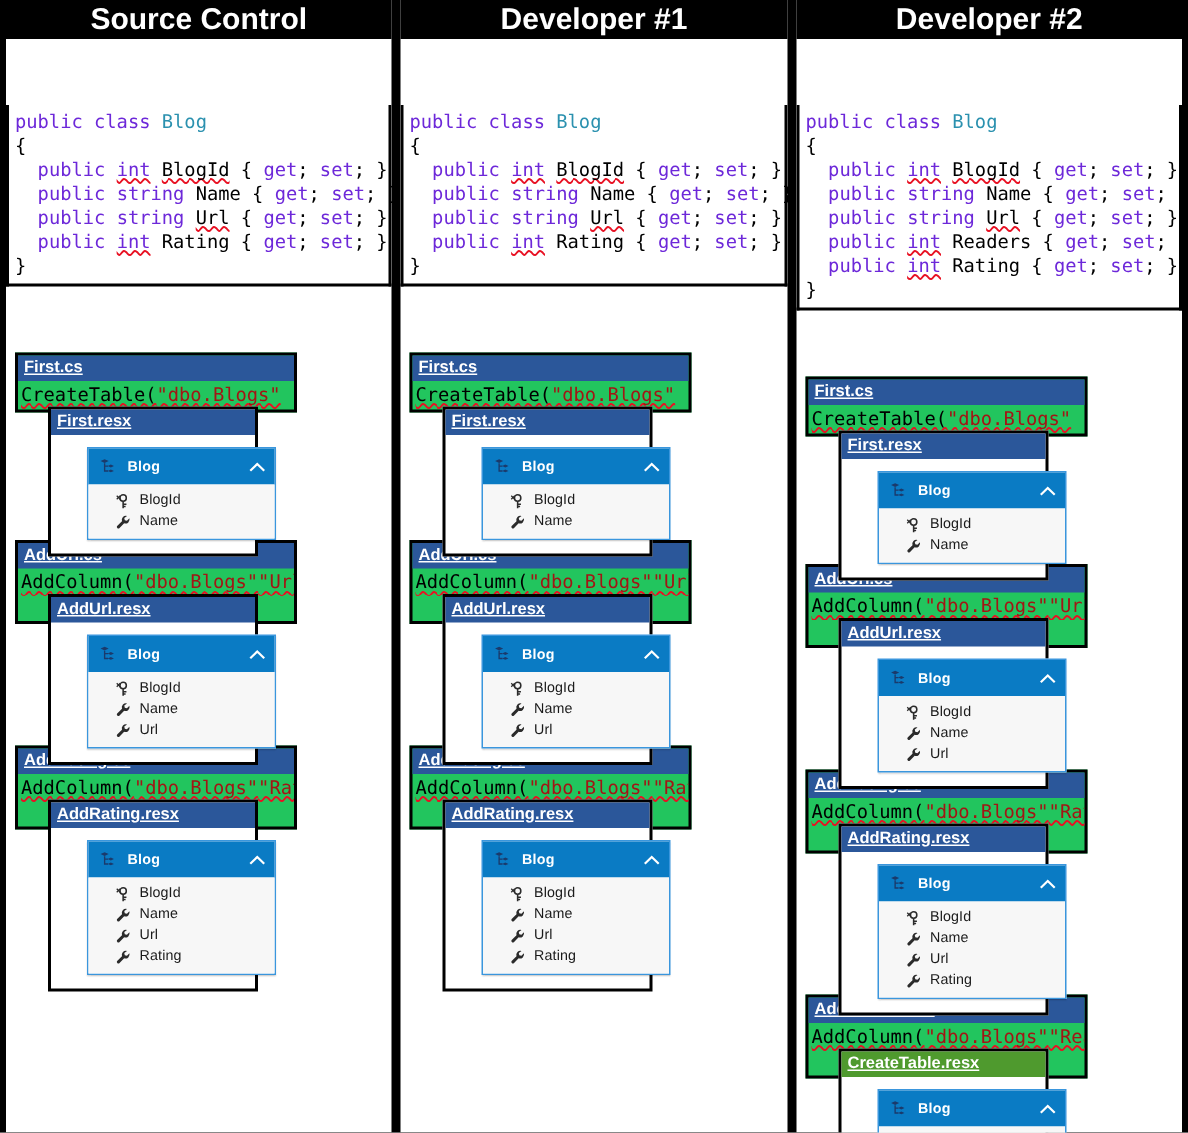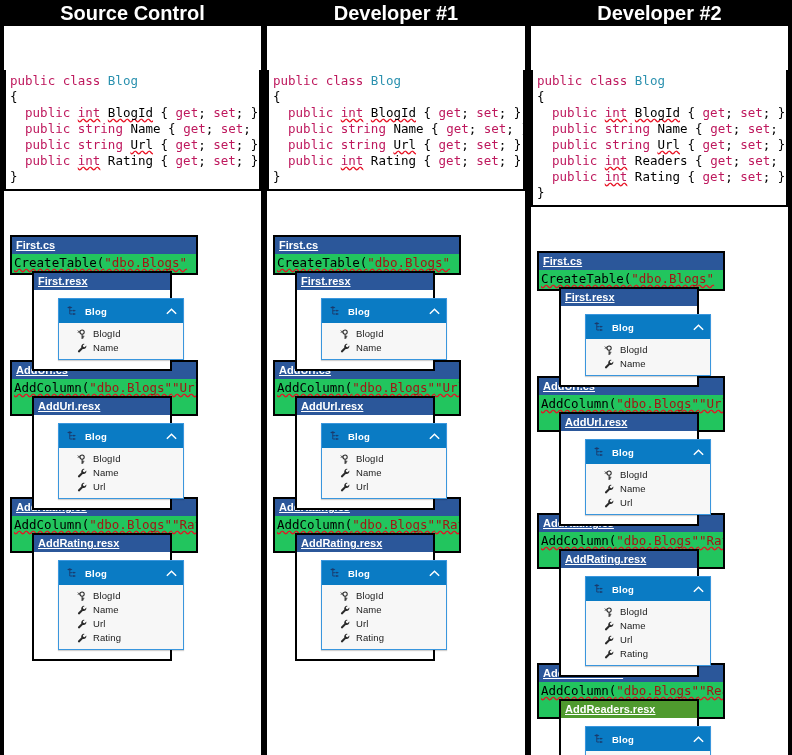--- a/index.html
+++ b/index.html
@@ -53,21 +53,21 @@
     padding:3px 2px 4px 4px;
     font-family:"DejaVu Sans Mono", monospace;
     font-size:12.5px;
     line-height:16px;
     white-space:pre;
     color:#000000;
     flex:0 0 auto;
     box-sizing:border-box;
   }
   .code-panel .ln{display:block;height:16px;}
-  .kw{color:#be185d;}
+  .kw{color:#6d28d9;}
   .typ{color:#2b91af;}
   .str{color:#a31515;}
   .id{color:#000000;}
   .sq{
     text-decoration:underline;
     text-decoration-style:wavy;
     text-decoration-color:#e81123;
     text-decoration-skip-ink:none;
   }
 
@@ -591,21 +591,21 @@
               </div>
             </div>
           </div>
         </div>
         <div class="mig" style="top: 412px;">
           <div class="file-card">
             <div class="file-head"><span class="nm">AddReaders.cs</span></div>
             <div class="file-body" style="height: 35px;"><span class="ln"><span class="id sq">AddColumn(</span><span class="str sq">"dbo.Blogs"</span></span><span class="ln"><span class="str sq">"Readers"</span></span></div>
           </div>
           <div class="resx-card" style="left: 22px; top: 36px;">
-            <div class="file-head green"><span class="nm">AddReaders.resx</span></div>
+            <div class="file-head green"><span class="nm">CreateTable.resx</span></div>
             <div class="ent">
               <div class="ent-head">
                 <svg viewBox="0 0 16 16" class="ent-icon">
                   <path d="M5 5 L5 12 L8 12 M5 7.6 L8 7.6" stroke="#1b3a6b" stroke-width="1.2" fill="none"></path>
                   <path d="M5 1.5 L8.6 3.2 L5 4.9 L1.4 3.2 Z" fill="#1b3a6b"></path>
                   <path d="M10.5 6.2 L13.3 7.5 L10.5 8.8 L7.7 7.5 Z" fill="#1b3a6b"></path>
                   <path d="M10.5 10.6 L13.3 11.9 L10.5 13.2 L7.7 11.9 Z" fill="#1b3a6b"></path>
                 </svg>
                 <span class="etitle">Blog</span>
                 <svg viewBox="0 0 12 12" class="chev">

